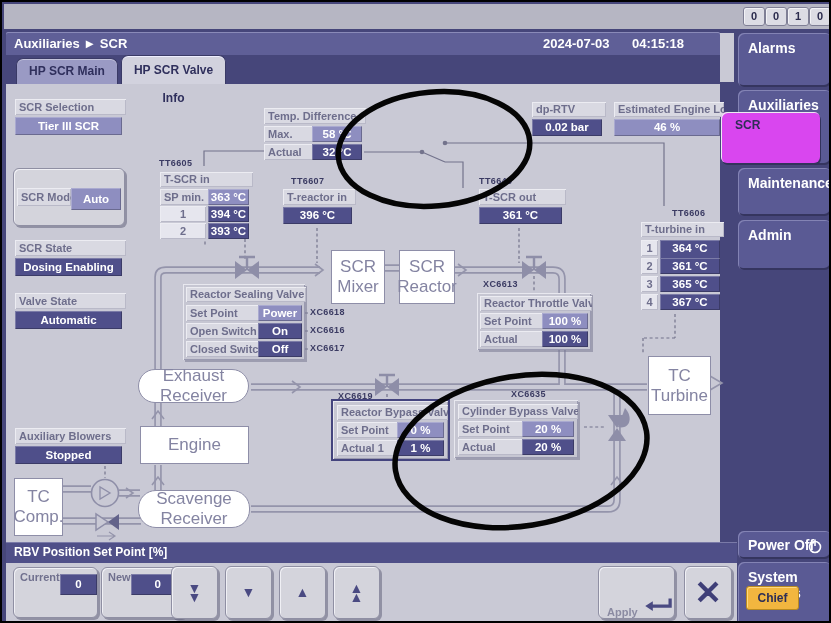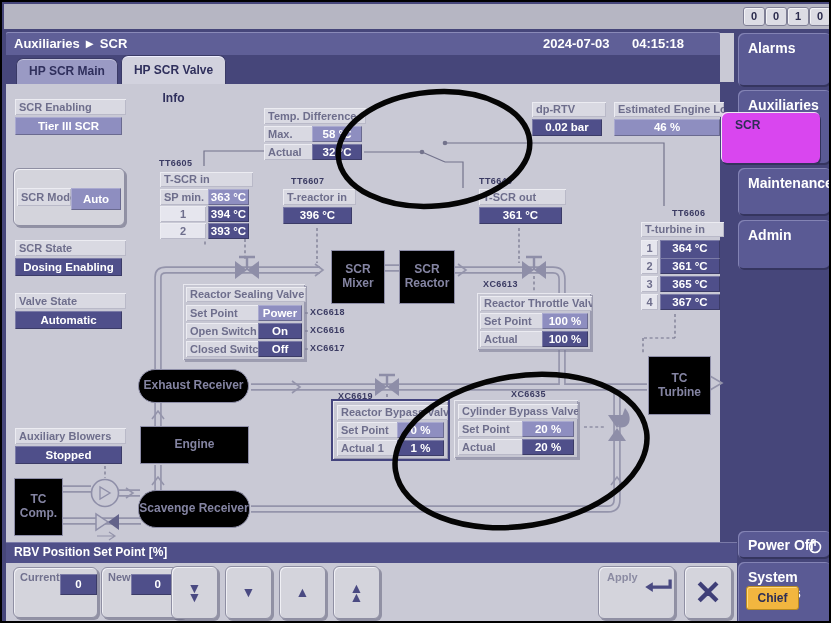--- a/index.html
+++ b/index.html
@@ -11,21 +11,21 @@
   .lbl{background:#d9d9e2;color:#6e6e8c;font-size:11px;font-weight:bold;line-height:16px;padding-left:4px;
        box-shadow:inset 1px 1px 0 #ececf2, inset -1px -1px 0 #b9b9c8;white-space:nowrap;overflow:hidden;}
   .val{color:#fff;font-size:11.5px;font-weight:bold;text-align:center;line-height:17px;white-space:nowrap;
        box-shadow:inset 1px 1px 0 rgba(255,255,255,.25), inset -1px -1px 0 rgba(0,0,0,.25);}
   .med{background:#8e8ec0;}
   .dark{background:#4f4f8a;}
   .idx{background:#e6e6ee;color:#6e6e8c;text-align:center;padding-left:0;}
   .tag{color:#3a3a62;font-size:9px;font-weight:bold;letter-spacing:.4px;white-space:nowrap;}
   .panel{background:#c6c6d2;box-shadow:inset 1px 1px 0 #e8e8ef, inset -1px -1px 0 #9a9ab0, 2px 2px 0 rgba(120,120,145,.55);}
   .panel.selected{outline:2px solid #44447e;outline-offset:0;}
-  .block{border:1.5px solid #8e8ea8;background:#000000;color:#8484a2;font-size:12px;font-weight:bold;
+  .block{border:1.5px solid #8e8ea8;background:#ffffff;color:#8484a2;font-size:17px;font-weight:normal;
          display:flex;align-items:center;justify-content:center;text-align:center;line-height:1.15;box-sizing:border-box;}
   .pill{border-radius:18px;}
   
   .topstrip{background:#b6b6c3;}
   .counter{background:#dcdce4;border:1px solid #7f7f95;border-radius:3px;color:#2b2b4d;font-size:11px;font-weight:bold;
            text-align:center;line-height:16px;box-shadow:inset 1px 1px 0 #f2f2f6;}
   .headerbar{background:#5f5f97;color:#fff;font-size:12.5px;font-weight:bold;border-radius:2px 2px 0 0;
              box-shadow:inset 0 1px 0 #8a8ab8;}
   .tab{background:#9a9ac4;color:#2f2f5c;font-size:12px;font-weight:bold;text-align:center;
        border-radius:7px 7px 0 0;border:1px solid #3a3a66;border-bottom:none;box-shadow:inset 0 1px 0 #c4c4dc;box-sizing:border-box;}
@@ -116,21 +116,21 @@
     <g>
       <polygon points="94,512 94,528 106,520" fill="#c9c9d5" stroke="#8e8ea8" stroke-width="1.5"></polygon>
       <polygon points="117,512 117,528 106,520" fill="#62628a"></polygon>
     </g>
     <g>
       <circle cx="103" cy="491" r="13.5" fill="#c9c9d5" stroke="#8e8ea8" stroke-width="1.6"></circle>
       <polygon points="98,485 98,497 108,491" fill="none" stroke="#8e8ea8" stroke-width="1.3"></polygon>
     </g>
   </svg>
 
-  <div class="abs lbl z2" style="left:13px;top:97px;width:107px;height:16px">SCR Enabling</div>
+  <div class="abs lbl z2" style="left:13px;top:97px;width:107px;height:16px">SCR Selection</div>
   <div class="abs val med z2" style="left:13px;top:115px;width:107px;height:18px;line-height:18px">Tier III SCR</div>
 
   <div class="abs btn3d z2" style="left:11px;top:166px;width:112px;height:58px;padding:3px">
     <div class="lbl" style="width:100px;height:18px;line-height:18px">SCR Mode</div>
     <div class="val med" style="width:100px;height:22px;line-height:22px;margin-top:3px">Auto</div>
   </div>
 
   <div class="abs lbl z2" style="left:13px;top:238px;width:107px;height:16px">SCR State</div>
   <div class="abs val dark z2" style="left:13px;top:256px;width:107px;height:18px;line-height:18px">Dosing Enabling</div>
 
@@ -240,21 +240,21 @@
   <div class="abs btn3d z2" style="left:223px;top:564px;width:47px;height:53px">
     <div class="arrowglyph">▼</div>
   </div>
   <div class="abs btn3d z2" style="left:277px;top:564px;width:47px;height:53px">
     <div class="arrowglyph">▲</div>
   </div>
   <div class="abs btn3d z2" style="left:331px;top:564px;width:47px;height:53px">
     <div class="arrowglyph">▲<br>▲</div>
   </div>
 
-  <div class="abs btn3d z2" style="left:596px;top:564px;width:77px;height:53px;align-items:flex-start;justify-content:flex-start;padding:4px 0 0 8px">
+  <div class="abs btn3d z2" style="left:596px;top:564px;width:77px;height:53px;align-items:flex-end;justify-content:flex-start;padding:4px 0 0 8px">
     <div style="color:#8b8ba2;font-size:11px;font-weight:bold">Apply</div>
     <svg width="56" height="26" viewBox="0 0 60 30" style="margin:2px 0 0 4px">
       <path d="M52,3 V17 H18" stroke="#4a4a82" stroke-width="6" fill="none"></path>
       <polygon points="6,17 20,8 20,26" fill="#4a4a82"></polygon>
     </svg>
   </div>
   <div class="abs btn3d z2" style="left:682px;top:564px;width:48px;height:53px">
     <div style="color:#3f3f78;font-size:33px;font-weight:bold;line-height:33px">✕</div>
   </div>
 

